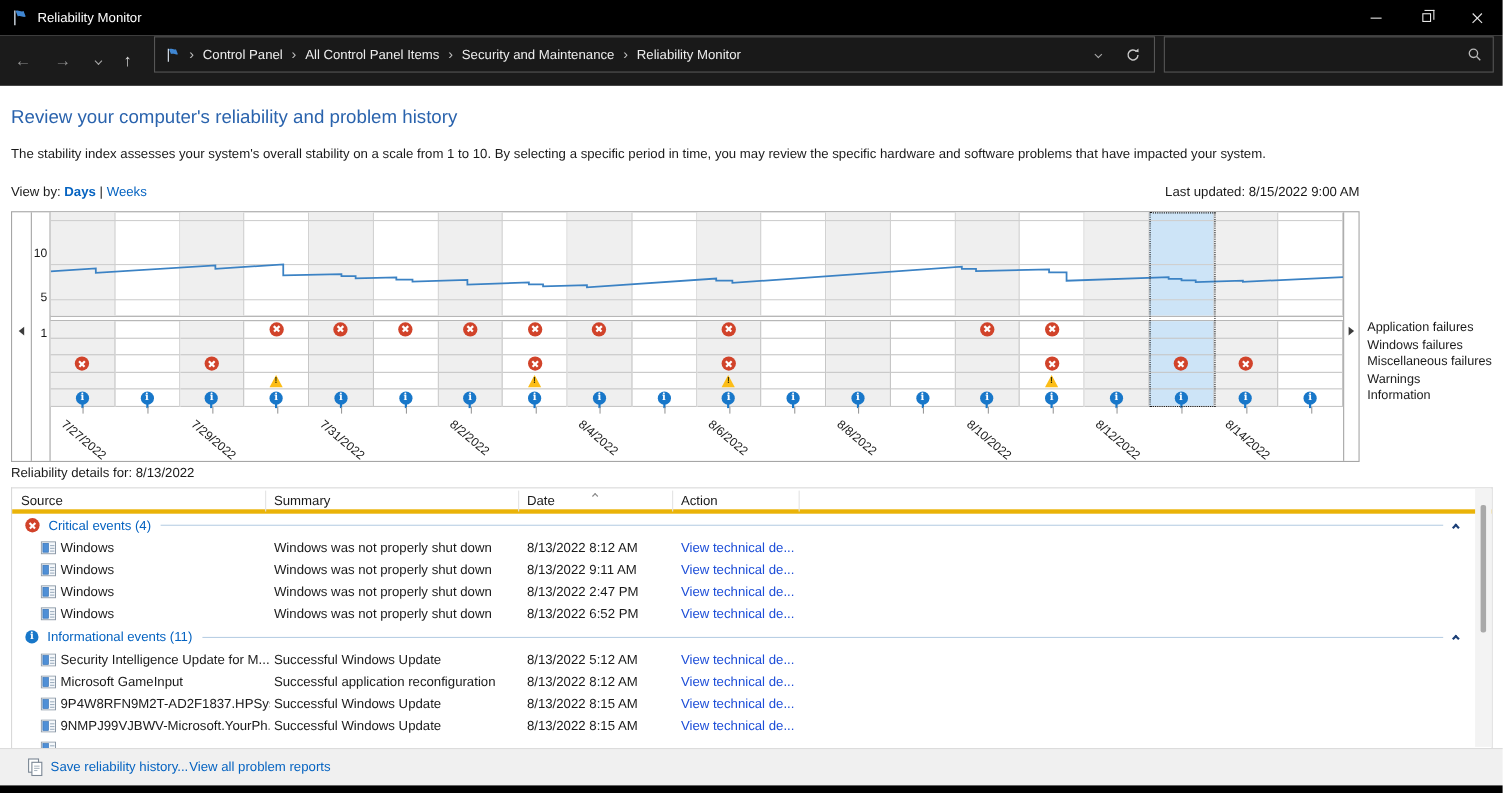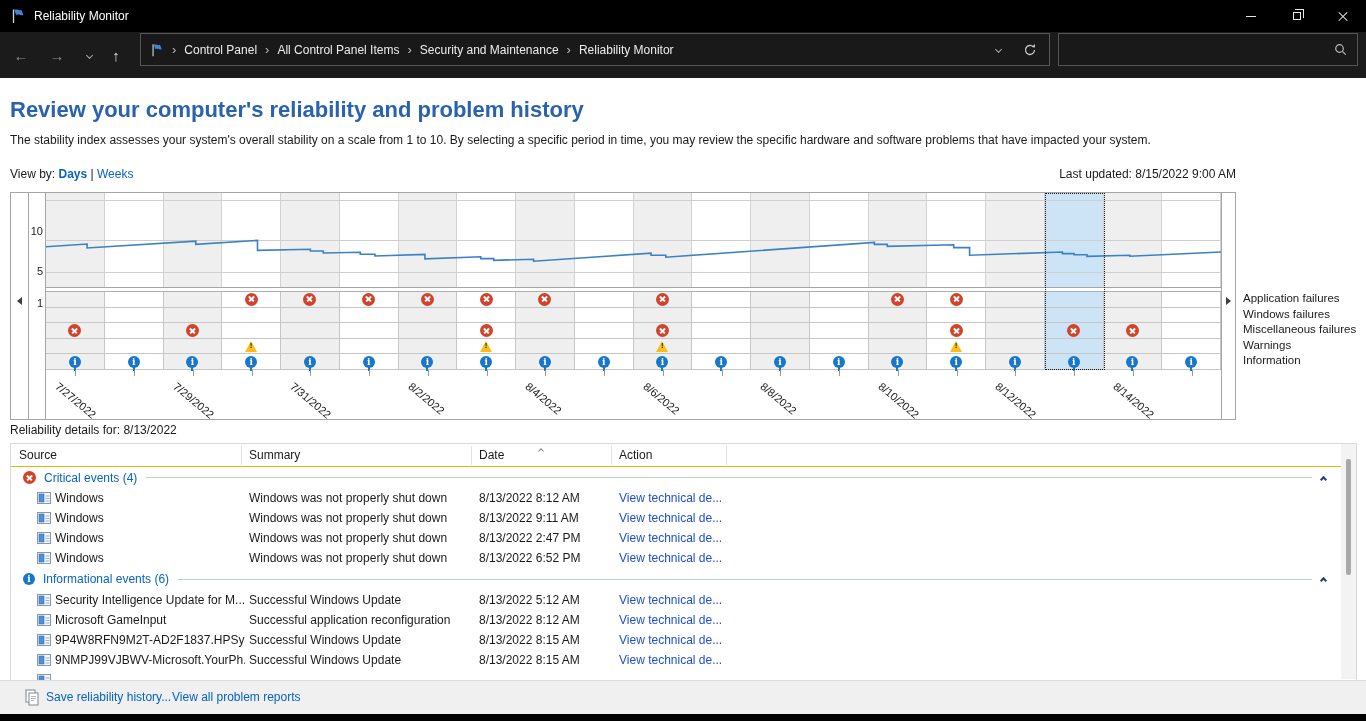--- a/index.html
+++ b/index.html
@@ -25,21 +25,21 @@
   .breadcrumb-box .flag{margin:0 4px 0 9px;display:flex}
   .crumb{padding:0 4px;cursor:default}
   .crumb-sep{color:#bdbdbd;font-size:13px;padding:0 4px;}
   .bc-right{margin-left:auto;display:flex;align-items:center;}
   .bc-right .chev{margin-right:22px}
   .bc-right svg{margin-right:12px}
   .search-box{position:absolute;left:1058px;top:1px;width:300px;height:33px;background:#191919;border:1px solid #565656;display:flex;align-items:center;}
   .search-box input{flex:1;background:transparent;border:none;outline:none;color:#ddd;font-size:12px;padding:0 8px;font-family:"Liberation Sans",sans-serif}
   .search-box .mag{margin-right:10px;display:flex}
   
-  #heading{position:absolute;left:10px;top:97px;font-size:22px;font-weight:bold;}
+  #heading{position:absolute;left:10px;top:97px;font-size:17px;}
   #description{position:absolute;left:10px;top:133px;font-size:12px;}
   #viewby{position:absolute;left:10px;top:167px;font-size:12px;}
   #viewby .lnk{cursor:pointer}
   #last-updated{position:absolute;top:167px;right:130px;font-size:12px;}
   
   #chart{position:absolute;left:10px;top:192px;width:1226px;height:228px;border:1px solid #a6a6a6;background:#fff;}
   #left-strip{position:absolute;left:0;top:0;width:18px;height:100%;border-right:1px solid #a6a6a6;}
   .tri-left{position:absolute;left:6px;top:104px;width:0;height:0;border-top:4px solid transparent;border-bottom:4px solid transparent;border-right:5px solid #3c3c3c;}
   .tri-right{position:absolute;left:1215px;top:104px;width:0;height:0;border-top:4px solid transparent;border-bottom:4px solid transparent;border-left:5px solid #3c3c3c;}
   #ylabels{position:absolute;left:19px;top:0;width:14px;height:100%;font-size:11px;text-align:right;}
@@ -69,21 +69,21 @@
   .icon-critical::before{transform:rotate(45deg)}
   .icon-critical::after{transform:rotate(-45deg)}
   .icon-info{position:relative;width:12px;height:12px;border-radius:50%;background:#1877c9;display:inline-block;flex:none}
   .icon-info::before{content:"i";position:absolute;left:0;top:0;width:100%;text-align:center;font:bold 9px/12px "DejaVu Serif",serif;color:#fff;}
   .icon-info.stem::after{content:"";position:absolute;left:5px;top:11px;width:2px;height:4px;background:#1877c9;}
   .icon-warning{position:relative;width:0;height:0;border-left:6px solid transparent;border-right:6px solid transparent;border-bottom:11px solid #fcbd17;flex:none}
   .icon-warning::after{content:"!";position:absolute;left:-1.5px;top:0.5px;font-size:8px;font-weight:bold;color:#383000;line-height:10px;}
   
   #details-title{position:absolute;left:10px;top:423px;font-size:12px;}
   #table{position:absolute;left:10px;top:443px;width:1347px;height:237px;border:1px solid #d9d9d9;border-bottom:none;overflow:hidden;background:#fff;}
-  #thead{position:relative;height:23px;border-bottom:1px solid #eab308;font-size:12px;}
+  #thead{position:relative;height:23px;border-bottom:4px solid #eab308;font-size:12px;}
   #thead span.col{position:absolute;top:0;line-height:23px;}
   .vsep{position:absolute;top:2px;height:19px;width:1px;background:#e3e3e3;}
   .sort-up{position:absolute;left:528px;top:5px;width:4px;height:4px;border-right:1px solid #888;border-bottom:1px solid #888;transform:rotate(-135deg);}
   .group-row{display:flex;align-items:center;padding-left:12px;padding-right:30px;}
   .group-row .glabel{color:#0563C1;font-size:12px;margin-left:8px;white-space:nowrap;}
   .group-row .gline{flex:1;height:1px;background:#b9cfe4;margin:0 9px 0 9px;}
   .gchev{width:5px;height:5px;border-right:2px solid #1b3f77;border-bottom:2px solid #1b3f77;transform:rotate(-135deg);margin-top:3px;flex:none;cursor:pointer}
   .ev-row{position:relative;height:20px;font-size:12px;text-decoration:underline;}
   .ev-row .src-ic{position:absolute;left:26px;top:4px;}
   .ev-row .src{position:absolute;left:44px;top:0;line-height:20px;width:190px;white-space:nowrap;overflow:hidden;}
@@ -557,21 +557,21 @@
             <rect x="8.5" y="6" width="4" height="1" fill="#9fb0c0"></rect>
             <rect x="8.5" y="8.5" width="4" height="1" fill="#9fb0c0"></rect>
           </svg></span>
         <span class="src">Windows</span>
         <span class="sum">Windows was not properly shut down</span>
         <span class="dt">8/13/2022 6:52 PM</span>
         <span class="act">View technical de...</span>
       </div>
       <div class="group-row" style="height: 22px;">
         <span class="icon-info"></span>
-        <span class="glabel">Informational events (6)</span>
+        <span class="glabel">Informational events (11)</span>
         <span class="gline"></span>
         <span class="gchev"></span>
       </div>
       <div class="ev-row">
         <span class="src-ic"><svg width="14" height="12" viewBox="0 0 14 12">
             <rect x="0.5" y="0.5" width="13" height="11" fill="#f5f8fb" stroke="#8b98a6"></rect>
             <rect x="2" y="2" width="5" height="8" fill="#4f8fd6" stroke="#2f6db4" stroke-width="0.6"></rect>
             <rect x="8.5" y="3.5" width="4" height="1" fill="#9fb0c0"></rect>
             <rect x="8.5" y="6" width="4" height="1" fill="#9fb0c0"></rect>
             <rect x="8.5" y="8.5" width="4" height="1" fill="#9fb0c0"></rect>

